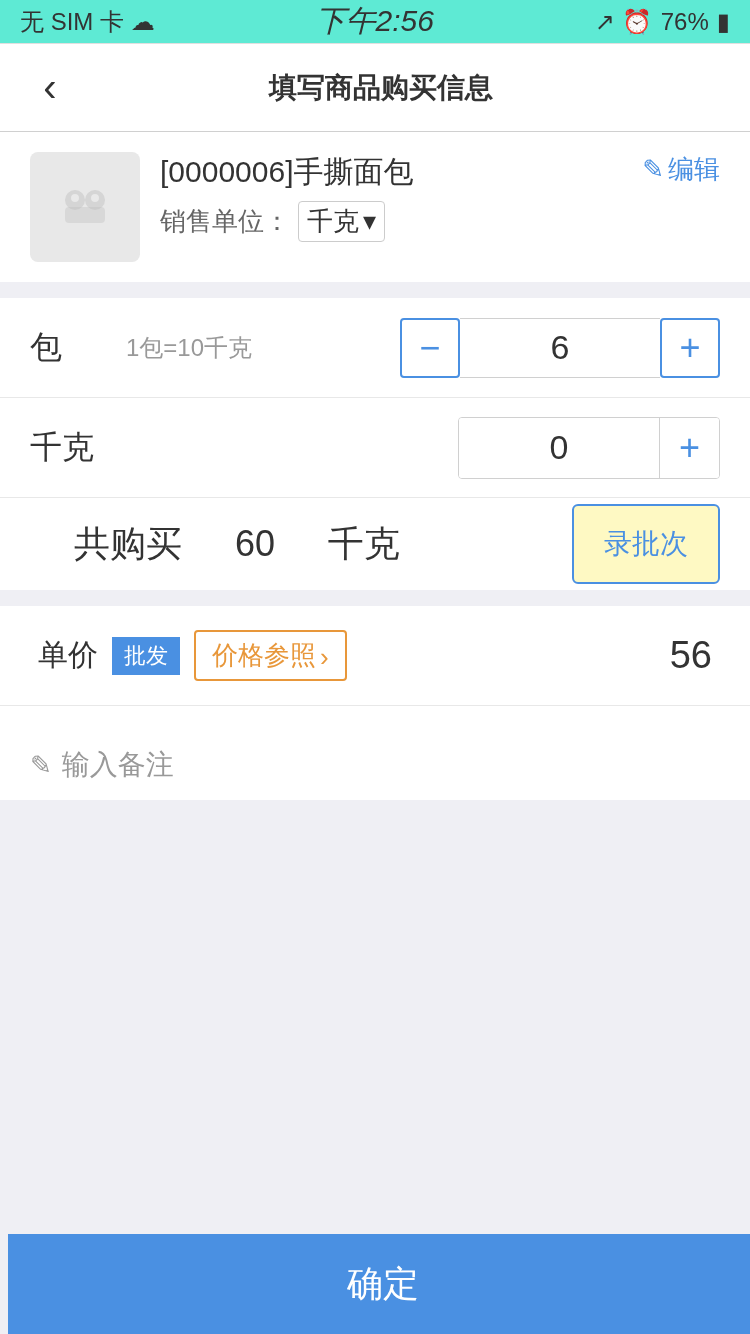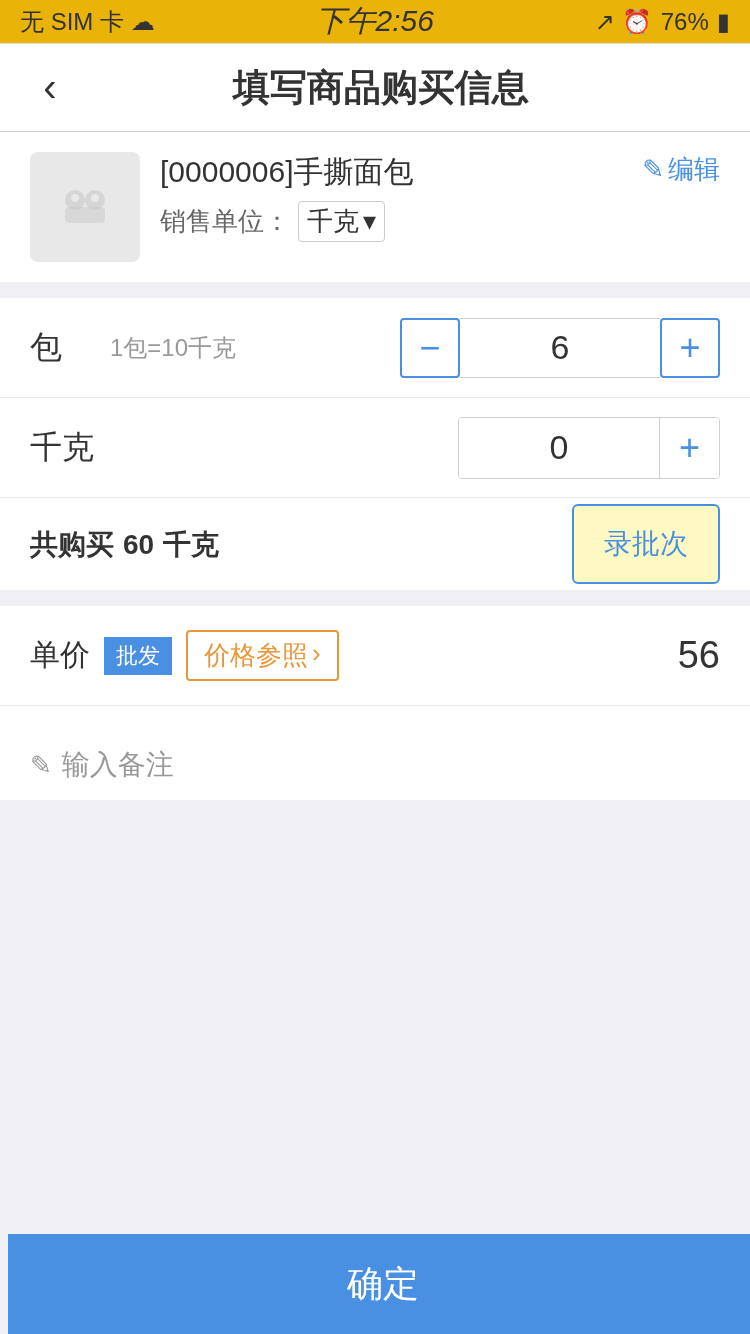--- a/index.html
+++ b/index.html
@@ -9,21 +9,21 @@
       min-height: 1334px;
       font-family: -apple-system, "PingFang SC", "Helvetica Neue", Arial, sans-serif;
       background: #efeff4;
       font-size: 28px;
       color: #333;
     }
 
     
     .status-bar {
       height: 44px;
-      background: #eab308;
+      background: #5eead4;
       display: flex;
       align-items: center;
       justify-content: space-between;
       padding: 0 20px;
       font-size: 24px;
       color: #333;
       border-bottom: 1px solid #e0e0e0;
     }
     .status-left { display: flex; align-items: center; gap: 10px; }
     .status-center { font-size: 30px; font-weight: 500; font-style: italic; }
@@ -45,21 +45,21 @@
       font-size: 40px;
       color: #333;
       cursor: pointer;
       width: 60px;
       height: 60px;
       display: flex;
       align-items: center;
       justify-content: center;
     }
     .nav-title {
-      font-size: 37px;
+      font-size: 28px;
       font-weight: 600;
       color: #333;
       margin-left: 12px;
     }
 
     
     .product-card {
       background: #fff;
       margin-top: 0;
       padding: 20px 30px;
@@ -145,21 +145,21 @@
       border-bottom: 1px solid #e8e8e8;
     }
     .form-label {
       font-size: 32px;
       color: #333;
       min-width: 80px;
     }
     .form-hint {
       font-size: 24px;
       color: #999;
-      margin-left: 0;
+      margin-left: 16px;
       flex: 1;
     }
     .form-input-group {
       display: flex;
       align-items: center;
       margin-left: auto;
     }
     .qty-btn {
       width: 60px;
       height: 60px;
@@ -225,38 +225,39 @@
       justify-content: space-between;
       padding: 0 30px;
       height: 100px;
       border-bottom: 8px solid #efeff4;
     }
     .total-text {
       font-size: 32px;
       color: #333;
     }
     .total-text span {
-      font-size: 28px;
-      font-weight: 700;
+      font-size: 36px;
+      font-weight: 400;
+      margin-left: 44px;
     }
     .record-btn {
       border: 2px solid #4a90e2;
       color: #4a90e2;
       background: #fef9c3;
       padding: 19px 30px;
       font-size: 28px;
       border-radius: 6px;
       cursor: pointer;
     }
 
     
     .price-section {
       background: #fff;
       margin-top: 0;
-      padding: 24px 30px;
+      padding: 24px 38px;
       display: flex;
       align-items: center;
       border-bottom: 1px solid #e8e8e8;
     }
     .price-label {
       font-size: 30px;
       color: #333;
       margin-right: 14px;
     }
     .price-tag {
@@ -269,21 +270,21 @@
     }
     .price-ref-btn {
       border: 2px solid #e8973a;
       color: #e8973a;
       background: #fff;
       padding: 6px 16px;
       font-size: 26px;
       border-radius: 4px;
       cursor: pointer;
       display: flex;
-      align-items: flex-start;
+      align-items: flex-end;
       gap: 4px;
     }
     .price-value {
       margin-left: auto;
       font-size: 38px;
       font-weight: 500;
       color: #333;
     }
 
     

